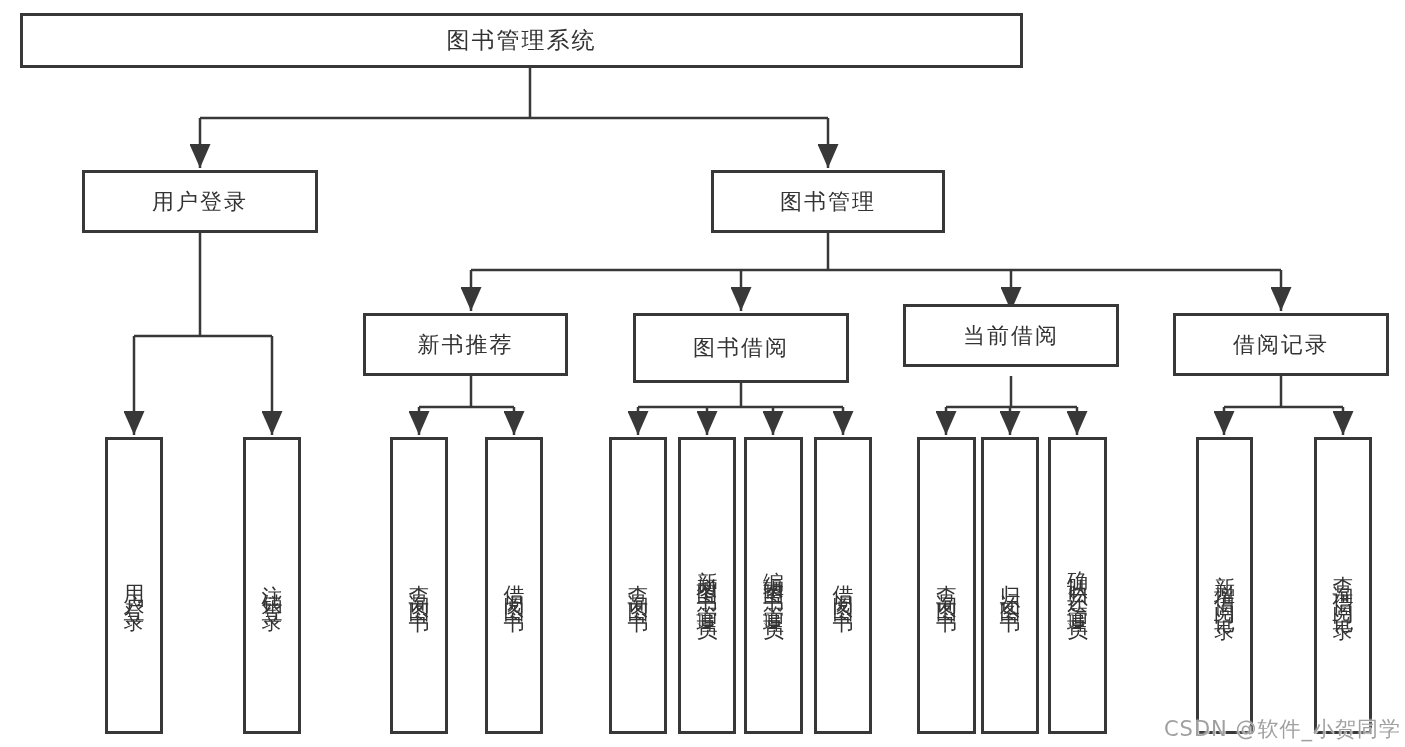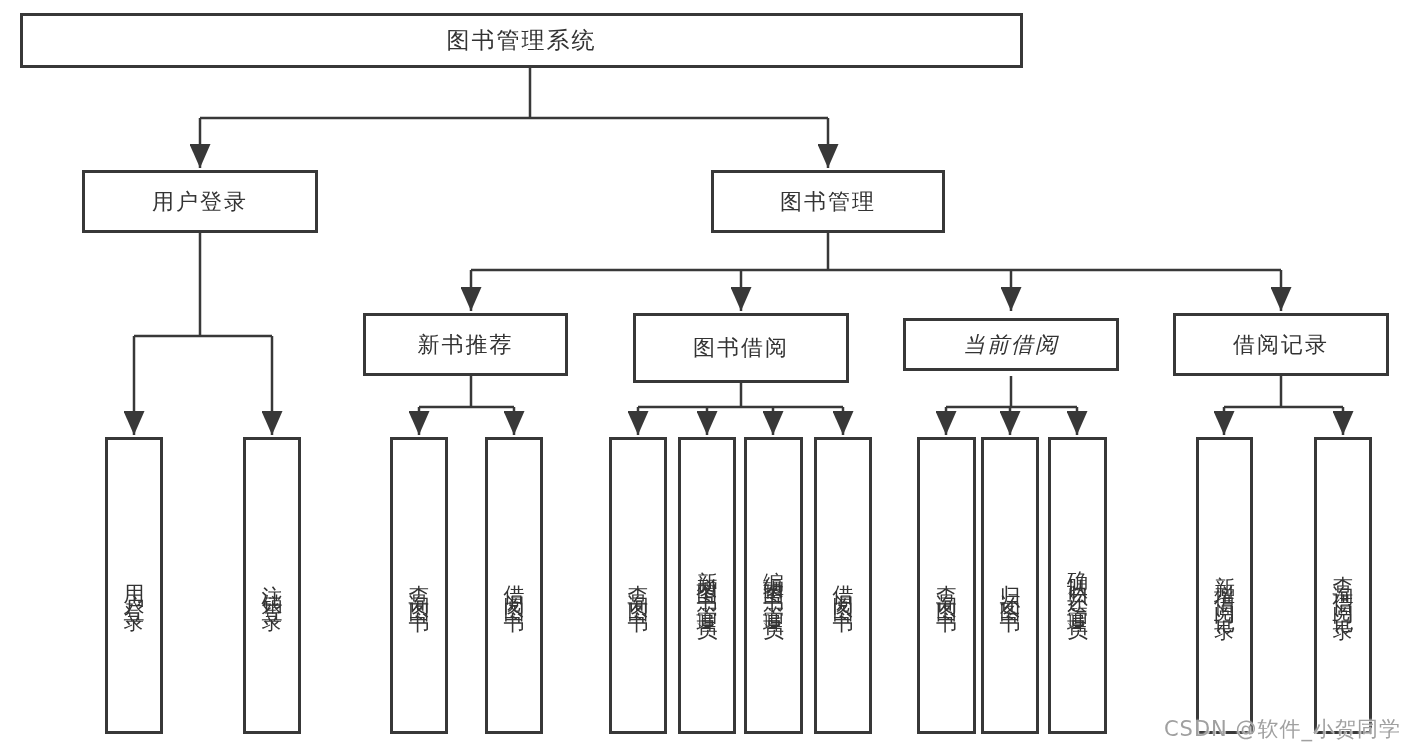--- a/index.html
+++ b/index.html
@@ -85,21 +85,21 @@
     <line x1="1343" y1="407" x2="1343" y2="435" marker-end="url(#arw)"></line>
   </svg>
 
   <div class="node" style="left:20px;top:13px;width:1003px;height:55px;font-size:23px;">图书管理系统</div>
 
   <div class="node" style="left:82px;top:170px;width:236px;height:63px;">用户登录</div>
   <div class="node" style="left:711px;top:170px;width:234px;height:63px;">图书管理</div>
 
   <div class="node" style="left:363px;top:313px;width:205px;height:63px;">新书推荐</div>
   <div class="node" style="left:633px;top:313px;width:216px;height:70px;">图书借阅</div>
-  <div class="node" style="left:903px;top:318px;width:216px;height:53px;font-style:italic;">当前借阅</div>
+  <div class="node" style="left:903px;top:304px;width:216px;height:63px;">当前借阅</div>
   <div class="node" style="left:1173px;top:313px;width:216px;height:63px;">借阅记录</div>
 
   <div class="node vnode" style="left:105px;top:437px;width:58px;height:297px;">用户登录</div>
   <div class="node vnode" style="left:243px;top:437px;width:58px;height:297px;">注销登录</div>
 
   <div class="node vnode" style="left:390px;top:437px;width:58px;height:297px;">查询图书</div>
   <div class="node vnode" style="left:485px;top:437px;width:58px;height:297px;">借阅图书</div>
 
   <div class="node vnode" style="left:609px;top:437px;width:58px;height:297px;">查询图书</div>
   <div class="node vnode" style="left:678px;top:437px;width:58px;height:297px;letter-spacing:7px;">新增图书（管理员）</div>

